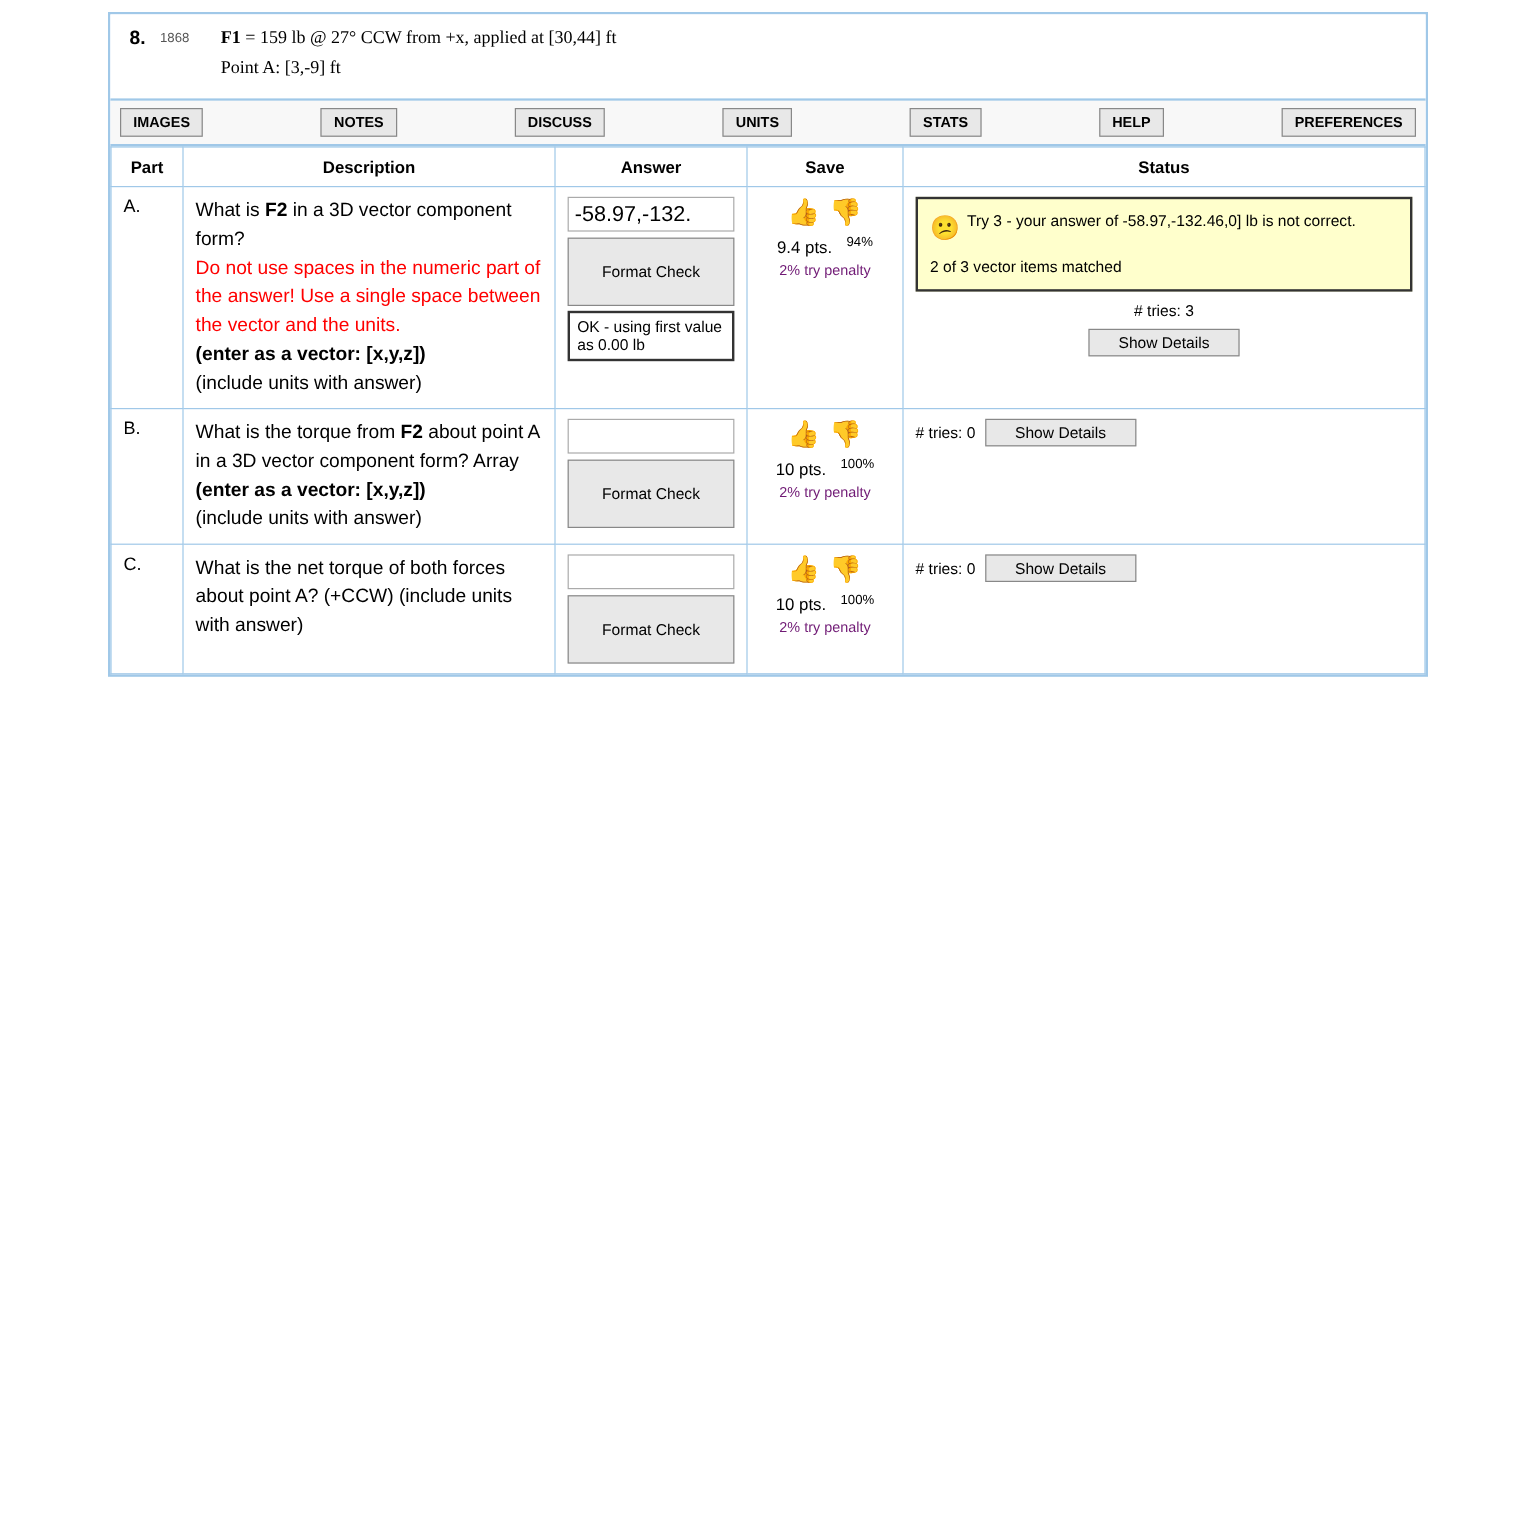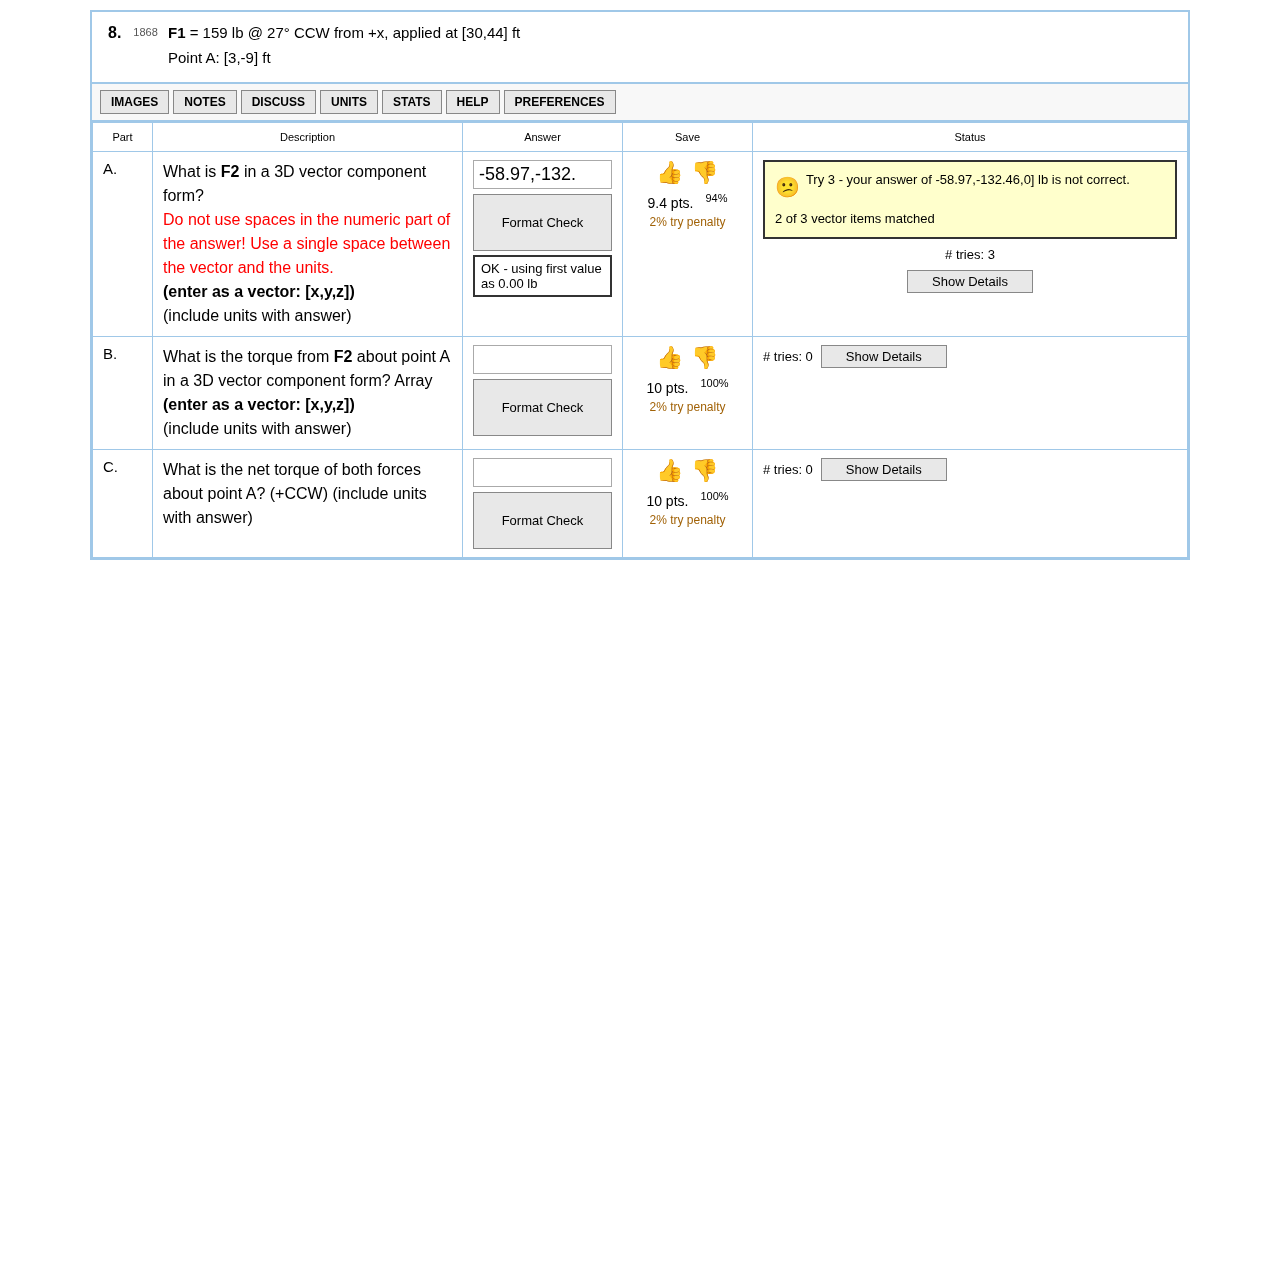--- a/index.html
+++ b/index.html
@@ -23,35 +23,37 @@
       float: left;
       margin-right: 12px;
     }
     .problem-header .problem-id {
       font-size: 11px;
       color: #555;
       float: left;
       margin-top: 2px;
     }
     .problem-header .problem-text {
-      margin-left: 60px;
+      margin-left: 76px;
+      font-family: Liberation Serif, serif;
     }
     .problem-header .problem-text p {
       font-size: 15px;
       margin-bottom: 4px;
     }
     .clearfix::after { content: ''; display: block; clear: both; }
 
     .toolbar {
       display: flex;
       gap: 4px;
       padding: 6px 8px;
       border-bottom: 2px solid #a0c8e8;
       background: #f8f8f8;
       flex-wrap: wrap;
+      justify-content: space-between;
     }
     .toolbar button {
       padding: 4px 10px;
       border: 1px solid #888;
       background: #e8e8e8;
       cursor: pointer;
       font-size: 12px;
       font-weight: bold;
     }
 
@@ -59,22 +61,22 @@
       width: 100%;
       border-collapse: collapse;
     }
     table.main-table th, table.main-table td {
       border: 1px solid #a0c8e8;
       padding: 8px 10px;
       vertical-align: top;
     }
     table.main-table th {
       background: #fff;
-      font-weight: normal;
-      font-size: 11px;
+      font-weight: bold;
+      font-size: 14px;
     }
 
     .col-part { width: 60px; }
     .col-desc { width: 310px; }
     .col-answer { width: 160px; }
     .col-save { width: 130px; }
     .col-status { width: auto; }
 
     .part-label {
       font-size: 15px;
@@ -119,21 +121,21 @@
     }
     .thumb-icon {
       font-size: 22px;
       cursor: pointer;
     }
     .thumb-up { color: #4a4; }
     .thumb-down { color: #c44; }
 
     .pts-text { font-size: 14px; }
     .pts-super { font-size: 11px; vertical-align: super; margin-left: 12px; }
-    .penalty-text { font-size: 12px; color: #a16207; margin-top: 4px; }
+    .penalty-text { font-size: 12px; color: #701a75; margin-top: 4px; }
 
     .status-box-yellow {
       background: #ffffcc;
       border: 2px solid #333;
       padding: 8px 10px;
       margin-bottom: 8px;
       font-size: 13px;
       line-height: 1.5;
     }
     .status-smiley { font-size: 20px; float: left; margin-right: 6px; margin-top: 2px; }

